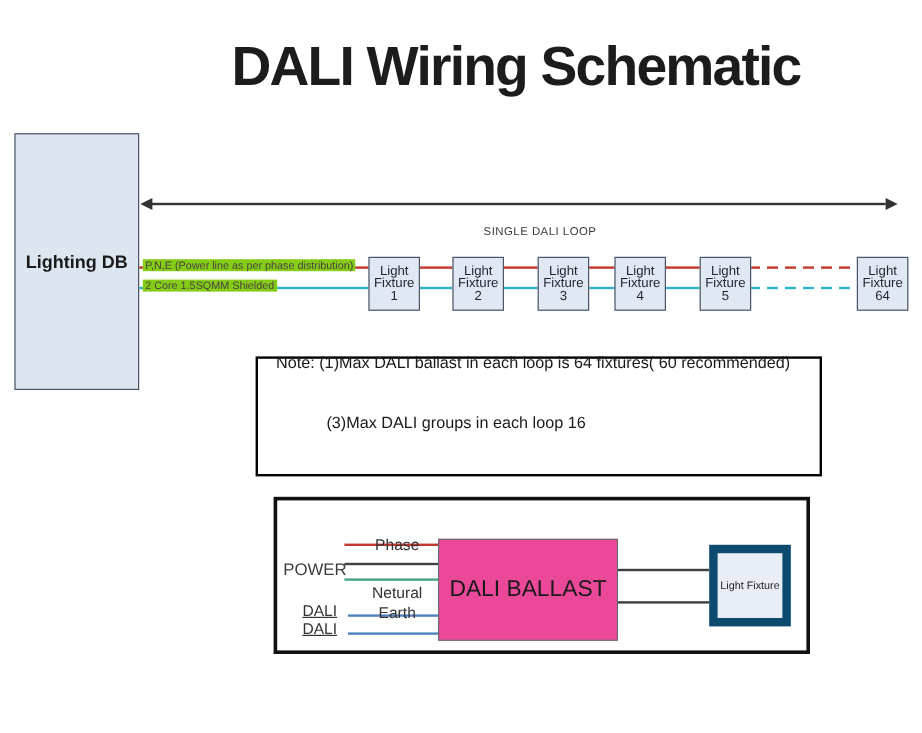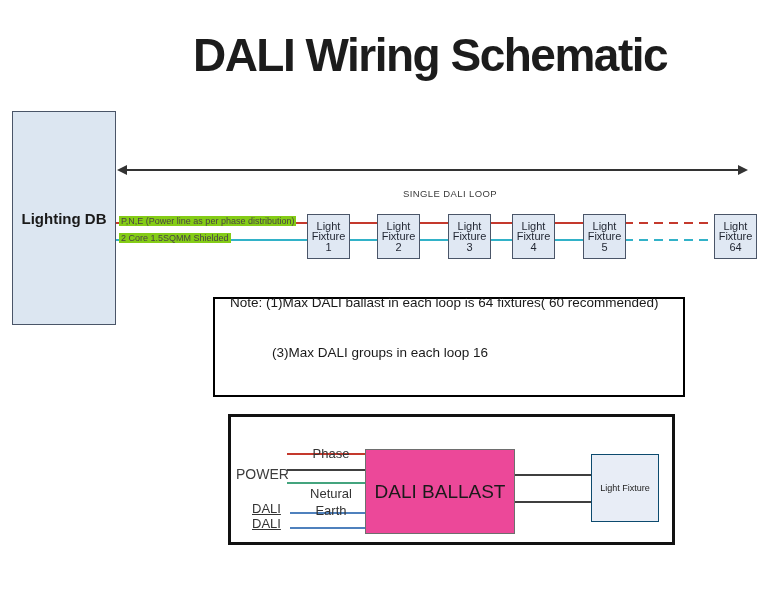--- a/index.html
+++ b/index.html
@@ -71,21 +71,21 @@
   .dali-label { position:absolute; left:252px; font-size:13px; color:#333;text-decoration:underline; }
   .dl1 { top:501px; } .dl2 { top:516px; }
   .ballast-box { position:absolute; left:365px; top:449px; width:150px; height:85px; z-index:2;
                  background:#ec4899; border:1.5px solid #6e6e6e;
                  display:flex; align-items:center; justify-content:center;
                  font-size:19px; color:#1a1a1a; }
   .connector { position:absolute; height:1.5px; background:#3f3f3f; }
   .c1 { left:515px; top:474px; width:76px; }
   .c2 { left:515px; top:501px; width:76px; }
   .lf-box { position:absolute; left:591px; top:454px; width:68px; height:68px; z-index:2;
-            background:#e8edf6; border:1px solid #0c4a6e;
+            background:#e8edf6; border:7px solid #0c4a6e;
             display:flex; align-items:center; justify-content:center;
             font-size:9px; color:#222; }
 </style>
 </head>
 <body>
 
 <div class="canvas">
 
   <div class="title">DALI Wiring Schematic</div>
 

